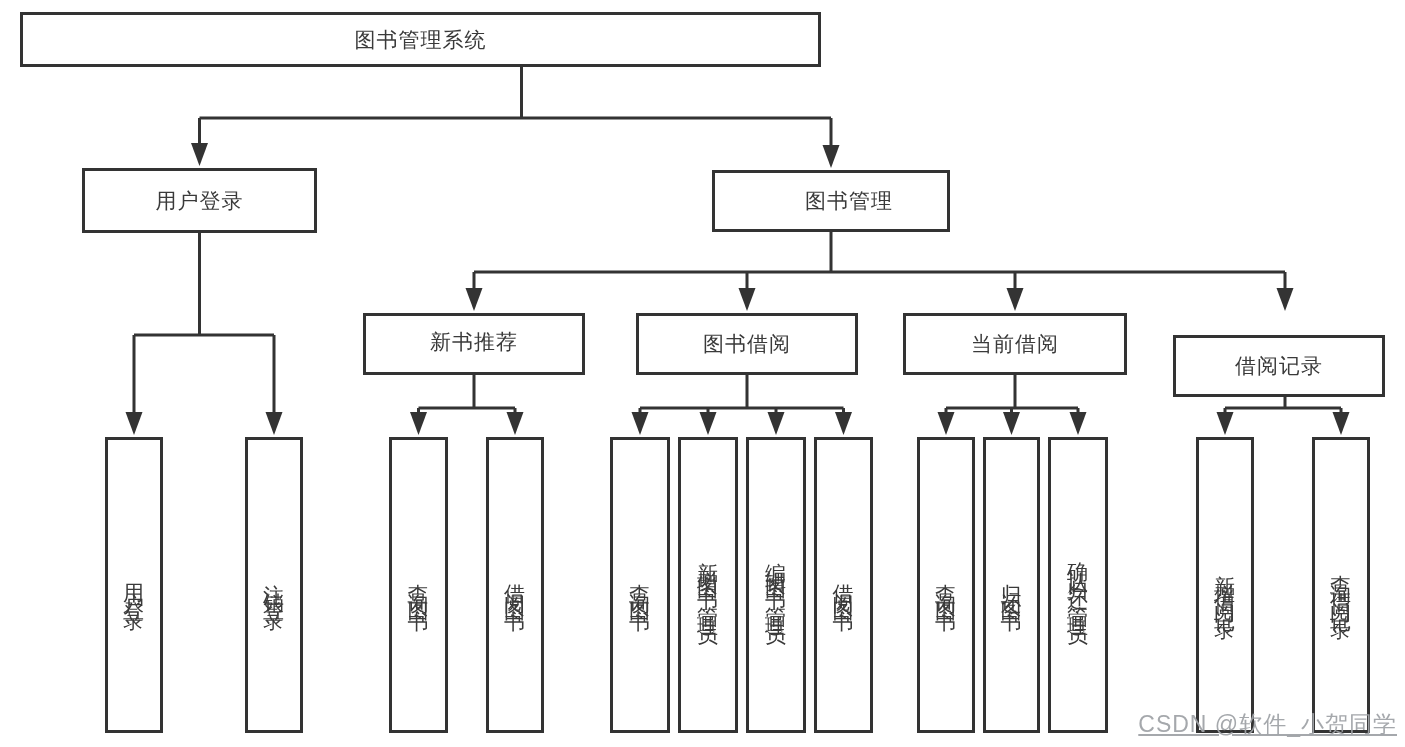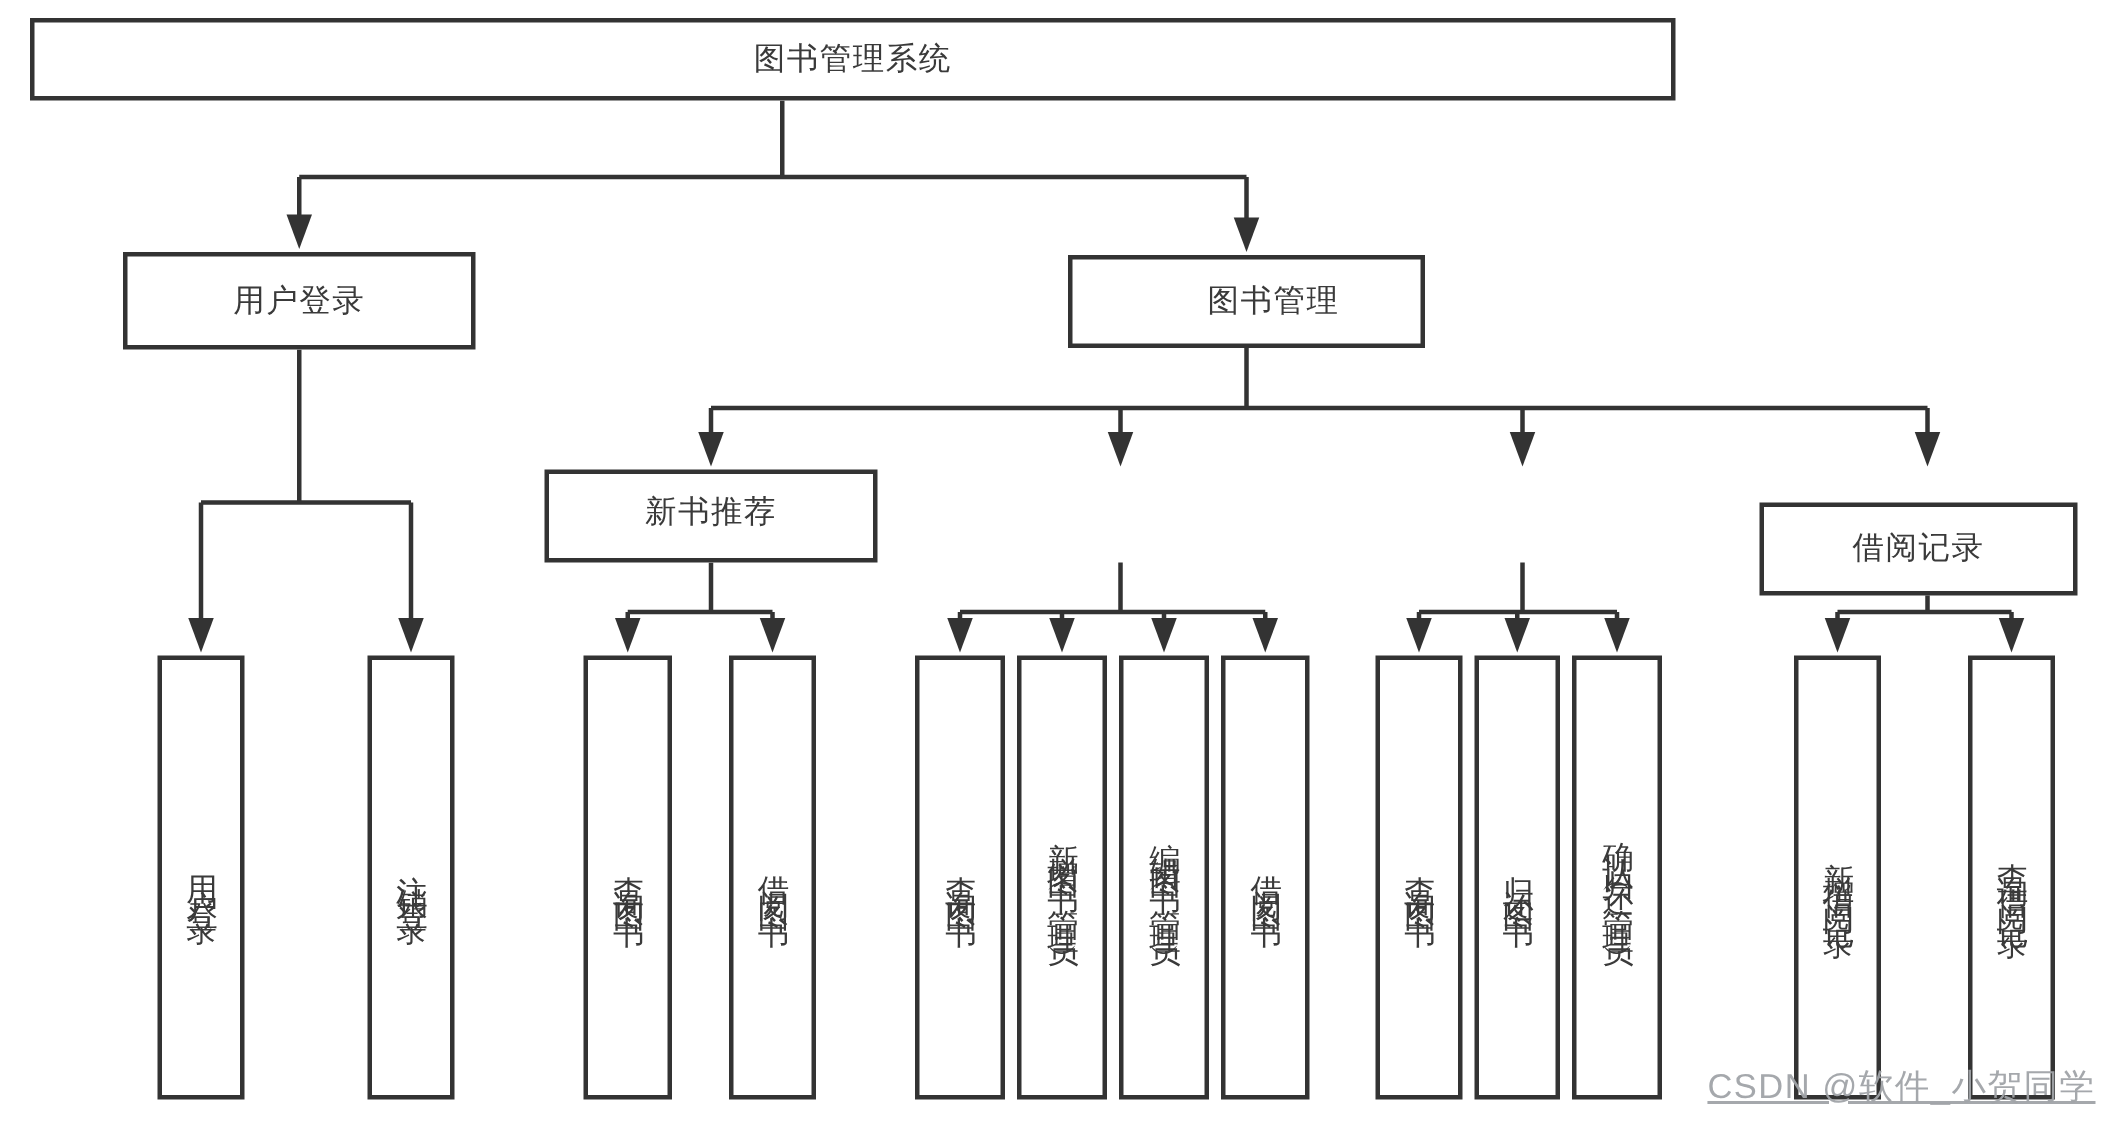--- a/index.html
+++ b/index.html
@@ -90,26 +90,28 @@
       <polygon points="767.5,412 784.5,412 776,435"></polygon>
       <polygon points="835,412 852,412 843.5,435"></polygon>
       <polygon points="937.5,412 954.5,412 946,435"></polygon>
       <polygon points="1003,412 1020,412 1011.5,435"></polygon>
       <polygon points="1069.5,412 1086.5,412 1078,435"></polygon>
       <polygon points="1216.5,412 1233.5,412 1225,435"></polygon>
       <polygon points="1332.5,412 1349.5,412 1341,435"></polygon>
     </g>
   </svg>
 
-  <div class="node" style="left:20px; top:12px; width:1097px; height:55px;">图书管理系统</div>
+  <div class="node" style="left:20px; top:12px; width:801px; height:55px;">图书管理系统</div>
 
   <div class="node" style="left:82px; top:168px; width:235px; height:65px;">用户登录</div>
   <div class="node" style="left:712px; top:170px; width:238px; height:62px;padding-left:36px;">图书管理</div>
 
   <div class="node" style="left:363px; top:313px; width:222px; height:62px;font-family:Liberation Mono, monospace;">新书推荐</div>
+  <div class="node" style="left:636px; top:313px; width:222px; height:62px;">图书借阅</div>
+  <div class="node" style="left:903px; top:313px; width:224px; height:62px;">当前借阅</div>
   <div class="node" style="left:1173px; top:313px; width:212px; height:62px;margin-top:22px;">借阅记录</div>
 
   <div class="node vnode" style="left:105px; top:437px; width:58px; height:296px;">
     <span class="vtext">用户登录</span>
   </div>
   <div class="node vnode" style="left:245px; top:437px; width:58px; height:296px;">
     <span class="vtext">注销登录</span>
   </div>
 
   <div class="node vnode" style="left:389px; top:437px; width:59px; height:296px;">

